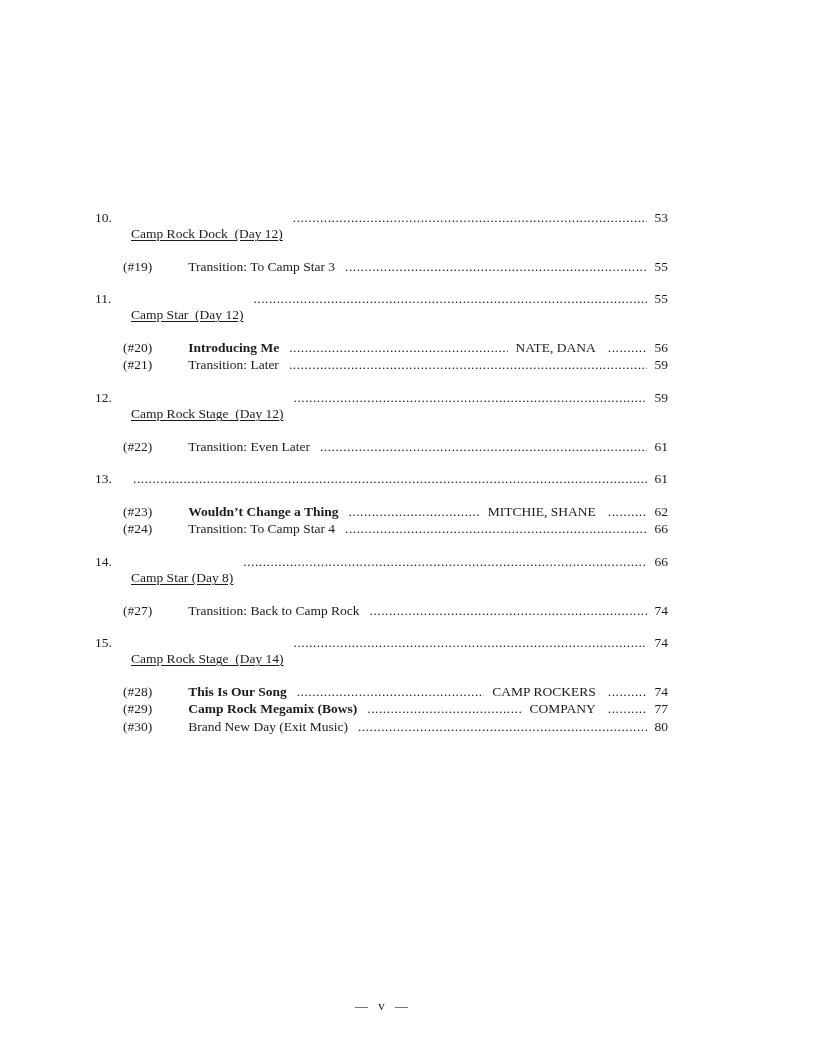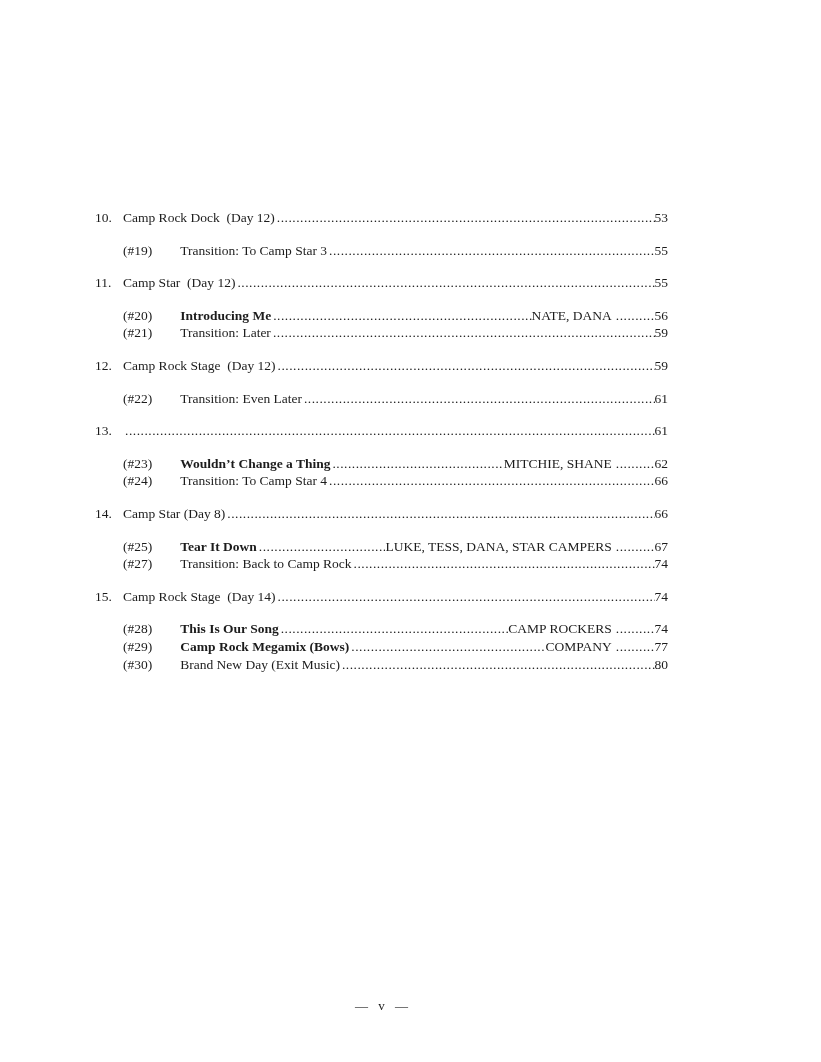--- a/index.html
+++ b/index.html
@@ -26,29 +26,32 @@
     margin-top: 15px;
   }
   .toc-section:first-child {
     margin-top: 0;
   }
   .row {
     display: flex;
     align-items: flex-start;
     line-height: 17.6px;
     white-space: nowrap;
+    gap: 8px;
   }
   .scene-num {
     flex: 0 0 28px;
   }
   .scene-title {
     flex: 0 0 auto;
     white-space: pre;
+    text-decoration: underline;
     text-decoration-thickness: 1px;
     text-underline-offset: 2px;
+    margin-top: 16px;
   }
   .songs {
     margin-top: 15px;
     padding-left: 28px;
   }
   .song-prefix {
     flex: 0 0 auto;
     margin-right: 4px;
   }
   .song-title {
@@ -185,28 +188,20 @@
 
   <section class="toc-section">
     <div class="row">
       <span class="scene-num">14.</span>
         <span class="scene-title">Camp Star (Day 8)</span>
         <span class="leader"></span>
         <span class="page-num">66</span>
     </div>
     <div class="songs">
       <div class="row">
-        <span class="song-prefix">(#25)</span>
-          <span class="song-title bold">Tear It Down</span>
-          <span class="leader"></span>
-          <span class="performers">LUKE, TESS, DANA, STAR CAMPERS</span>
-          <span class="short-leader"></span>
-          <span class="page-num">67</span>
-      </div>
-      <div class="row">
         <span class="song-prefix">(#27)</span>
           <span class="song-title">Transition: Back to Camp Rock</span>
           <span class="leader"></span>
           <span class="page-num">74</span>
       </div>
     </div>
   </section>
 
   <section class="toc-section">
     <div class="row">

